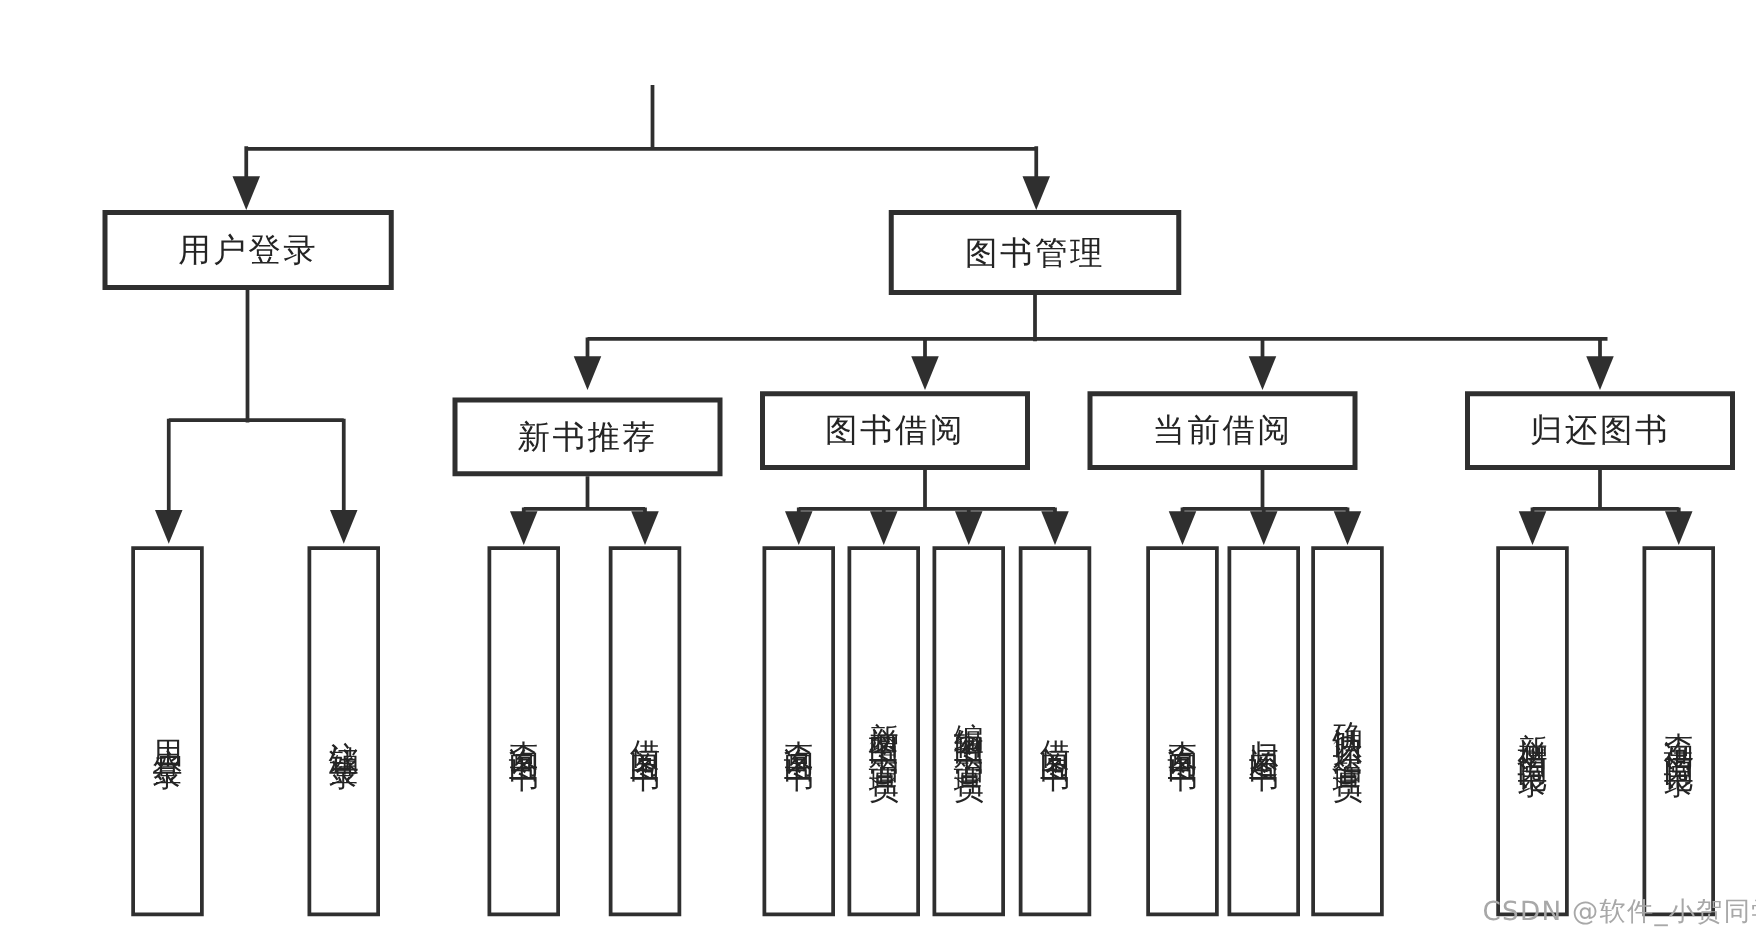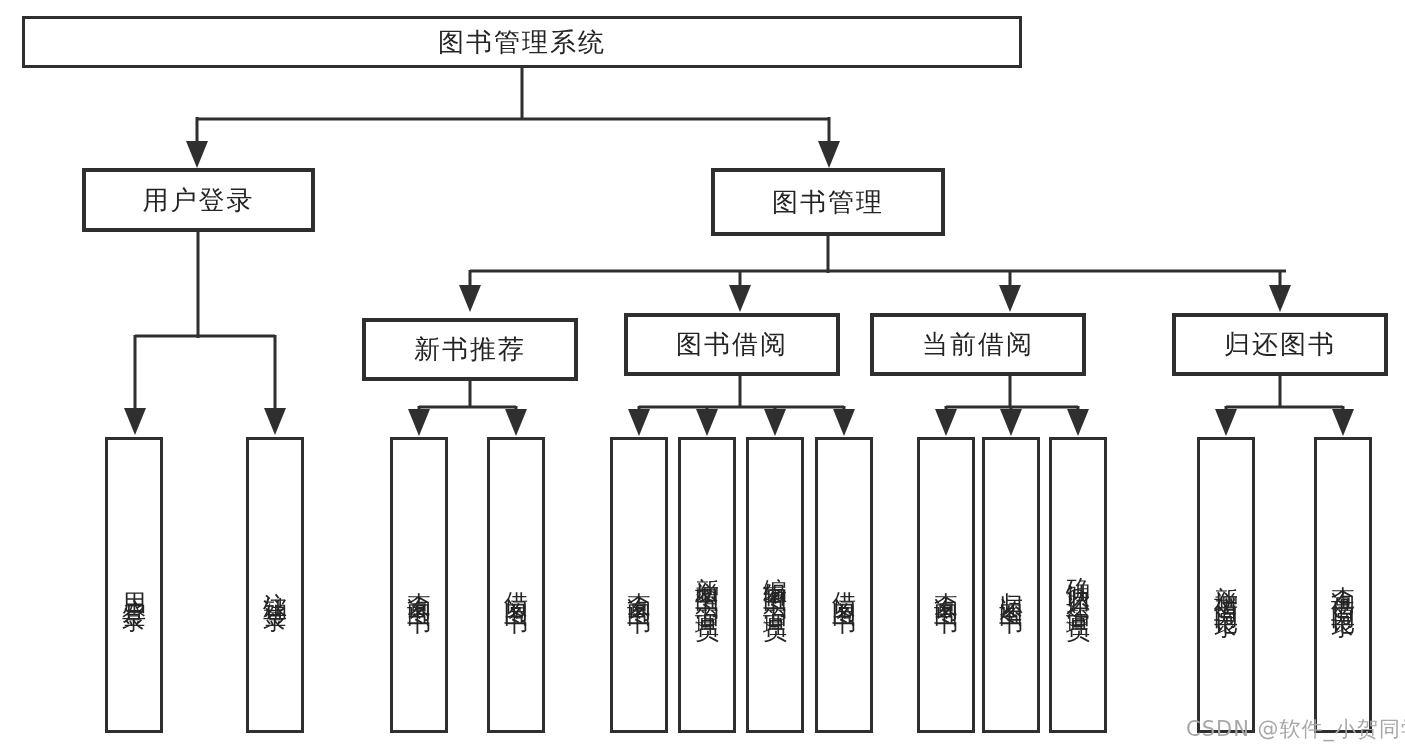--- a/index.html
+++ b/index.html
@@ -93,27 +93,26 @@
       <polygon points="764,409 786,409 775,436"></polygon>
       <polygon points="833,409 855,409 844,436"></polygon>
       <polygon points="935,409 957,409 946,436"></polygon>
       <polygon points="1000,409 1022,409 1011,436"></polygon>
       <polygon points="1067,409 1089,409 1078,436"></polygon>
       <polygon points="1215,409 1237,409 1226,436"></polygon>
       <polygon points="1332,409 1354,409 1343,436"></polygon>
     </g>
   </svg>
 
-  <div class="node" style="left:22px;top:16px;width:1000px;height:52px">图书管理系统</div>
 
   <div class="node lvl2" style="left:82px;top:168px;width:233px;height:64px">用户登录</div>
   <div class="node lvl2" style="left:711px;top:168px;width:234px;height:68px">图书管理</div>
 
   <div class="node lvl3" style="left:362px;top:318px;width:216px;height:63px">新书推荐</div>
-  <div class="node lvl3" style="left:624px;top:313px;width:216px;height:63px">图书借阅</div>
+  <div class="node lvl3" style="left:608px;top:313px;width:216px;height:63px">图书借阅</div>
   <div class="node lvl3" style="left:870px;top:313px;width:216px;height:63px">当前借阅</div>
   <div class="node lvl3" style="left:1172px;top:313px;width:216px;height:63px">归还图书</div>
 
   <div class="leaf" style="left:105px">
     <span>用户登录</span>
     </div>
   <div class="leaf" style="left:246px">
     <span>注销登录</span>
     </div>
 

